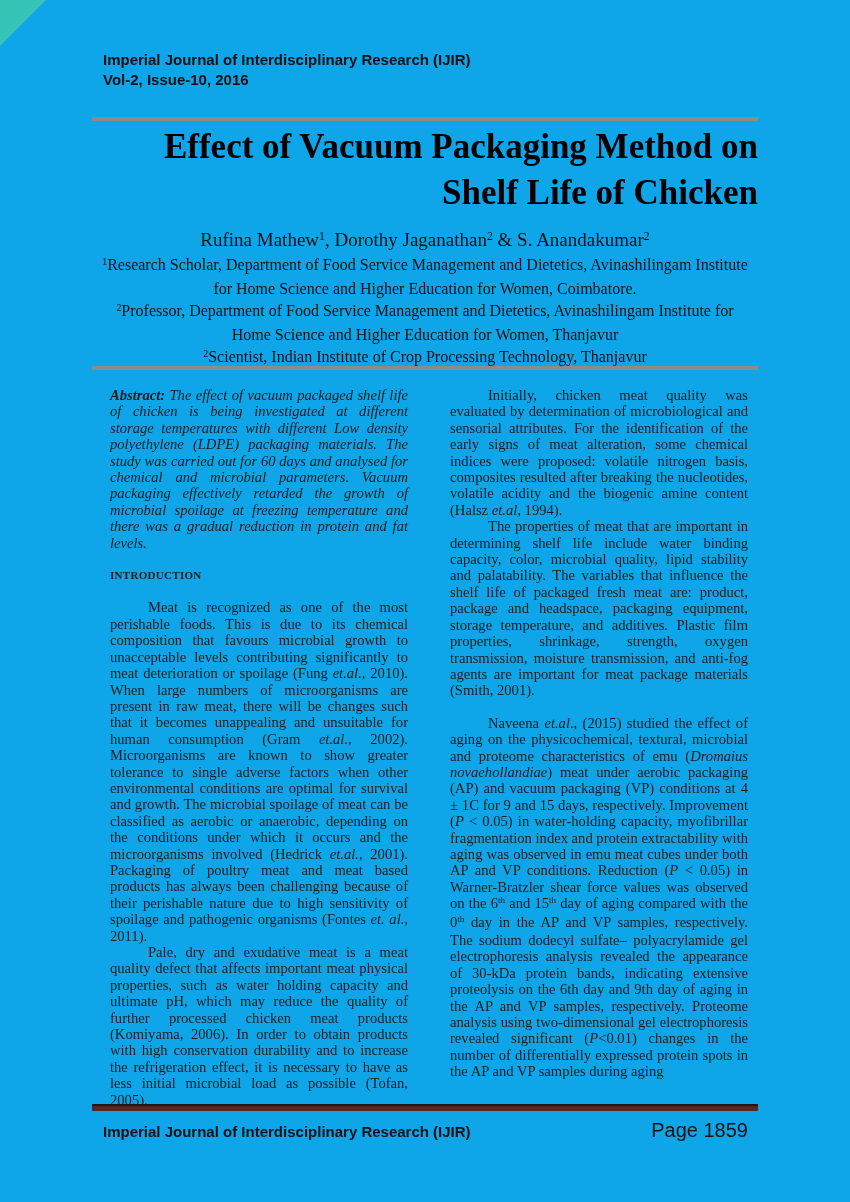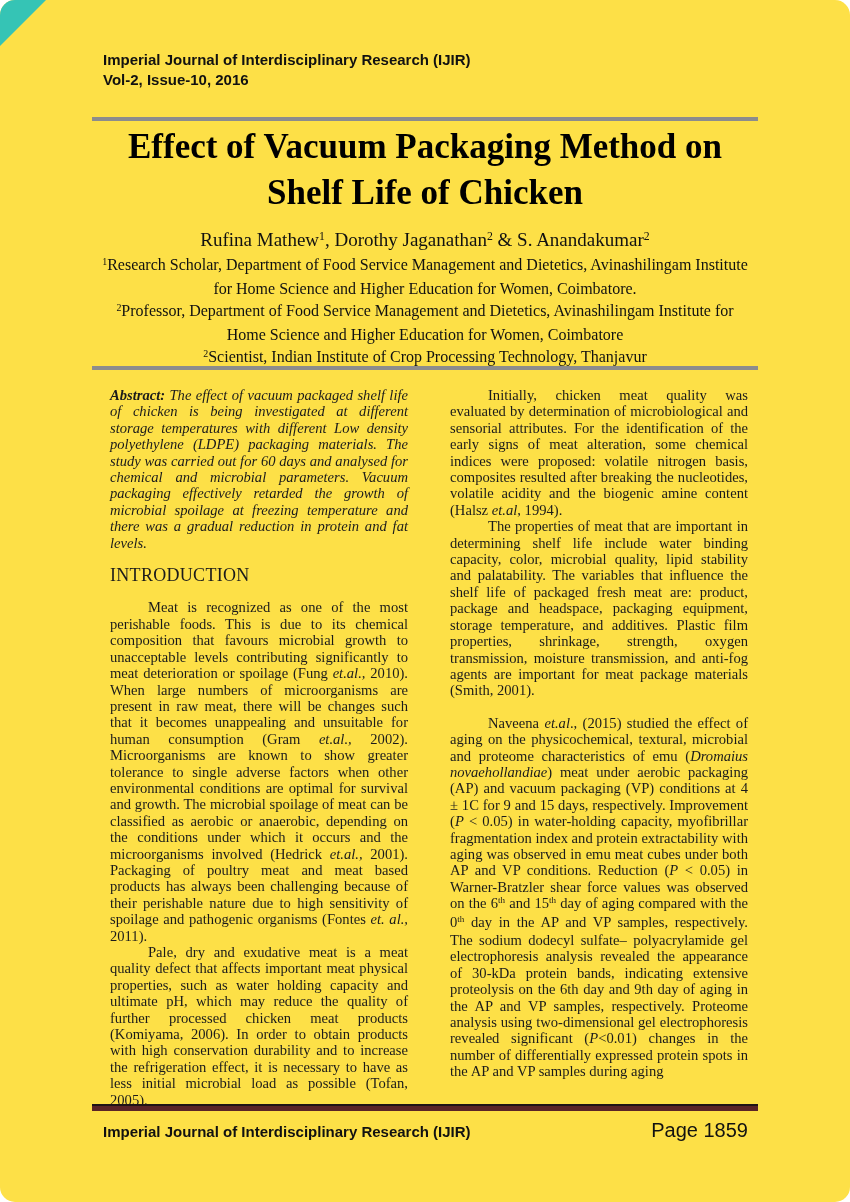--- a/index.html
+++ b/index.html
@@ -1,23 +1,22 @@
 <!DOCTYPE html>
 <html><head>
 <meta charset="utf-8">
 <style>
   html,body{margin:0;padding:0;background:#ffffff;}
   .page{
     position:relative;
     width:850px;height:1202px;
-    background:#fde047;
+    background:#0ea5e9;
     overflow:hidden;
     color:#1b1b1b;
     font-family:"Liberation Serif", serif;
-    border-radius:15px;
   }
   
   .corner{
     position:absolute;top:0;left:0;width:0;height:0;
     border-top:46px solid #35c4b5;
     border-right:46px solid transparent;
   }
   
   .jheader{
     position:absolute;left:103px;top:50px;width:600px;
@@ -26,21 +25,21 @@
   }
   .jheader .hline{white-space:nowrap;}
   .bold{font-weight:bold;}
   
   .rule{position:absolute;left:92px;width:666px;height:4px;background:#8c8c8c;}
   .rule1{top:117px;}
   .rule2{top:366px;}
   
   .title{
     position:absolute;left:92px;top:124px;width:666px;margin:0;
-    text-align:center;font-size:35px;line-height:46px;font-weight:bold;
+    text-align:right;font-size:35px;line-height:46px;font-weight:bold;
     font-family:"Liberation Serif", serif;color:#000;
   }
   
   .authors{
     position:absolute;left:92px;top:228px;width:666px;
     text-align:center;font-size:19px;line-height:24px;color:#111;
   }
   
   .affils{
     position:absolute;left:95px;top:254px;width:660px;
@@ -52,21 +51,21 @@
     position:absolute;top:387px;width:298px;
     font-size:14.6px;line-height:16.4px;
     text-align:justify;color:#1b1b1b;
   }
   .col-left{left:110px;}
   .col-right{left:450px;}
   .col p{margin:0;}
   .col p.indent{text-indent:38px;}
   .col p.gap-before{margin-top:16px;}
   .intro-heading{
-    margin:16px 0 16px 0;font-size:18px;font-weight:normal;
+    margin:16px 0 16px 0;font-size:11px;font-weight:bold;
     letter-spacing:0.3px;text-align:left;
   }
   
   .rs-n{}
   .rs-i{font-style:italic;}
   .rs-bi{font-weight:bold;font-style:italic;}
   .rs-sup{font-size:0.62em;position:relative;top:-0.55em;}
   .abstract{font-style:italic;}
   
   .footer-bar{
@@ -99,21 +98,21 @@
   </header>
 
   <div class="rule rule1"></div>
 
   <h1 class="title">Effect of Vacuum Packaging Method on Shelf Life of Chicken</h1>
 
   <div class="authors"><span class="rs-n">Rufina Mathew</span><span class="rs-sup">1</span><span class="rs-n">, Dorothy Jaganathan</span><span class="rs-sup">2</span><span class="rs-n"> &amp; S. Anandakumar</span><span class="rs-sup">2</span></div>
 
   <div class="affils">
     <p class="aff"><span class="rs-sup">1</span><span class="rs-n">Research Scholar, Department of Food Service Management and Dietetics, Avinashilingam Institute for Home Science and Higher Education for Women, Coimbatore.</span></p>
-    <p class="aff"><span class="rs-sup">2</span><span class="rs-n">Professor, Department of Food Service Management and Dietetics, Avinashilingam Institute for Home Science and Higher Education for Women, Coimbatore</span></p>
+    <p class="aff"><span class="rs-sup">2</span><span class="rs-n">Professor, Department of Food Service Management and Dietetics, Avinashilingam Institute for Home Science and Higher Education for Women, Thanjavur</span></p>
     <p class="aff"><span class="rs-sup">2</span><span class="rs-n">Scientist, Indian Institute of Crop Processing Technology, Thanjavur</span></p>
   </div>
 
   <div class="rule rule2"></div>
 
   <div class="col col-left">
     <p class="abstract"><span class="rs-bi">Abstract: </span><span class="rs-i">The effect of vacuum packaged shelf life of chicken is being investigated at different storage temperatures with different Low density polyethylene (LDPE) packaging materials. The study was carried out for 60 days and analysed for chemical and microbial parameters. Vacuum packaging effectively retarded the growth of microbial spoilage at freezing temperature and there was a gradual reduction in protein and fat levels.</span></p>
     <h2 class="intro-heading">INTRODUCTION</h2>
     <p class="indent"><span class="rs-n">Meat is recognized as one of the most perishable foods. This is due to its chemical composition that favours microbial growth to unacceptable levels contributing significantly to meat deterioration or spoilage (Fung </span><span class="rs-i">et.al.,</span><span class="rs-n"> 2010). When large numbers of microorganisms are present in raw meat, there will be changes such that it becomes unappealing and unsuitable for human consumption (Gram </span><span class="rs-i">et.al.,</span><span class="rs-n"> 2002). Microorganisms are known to show greater tolerance to single adverse factors when other environmental conditions are optimal for survival and growth. The microbial spoilage of meat can be classified as aerobic or anaerobic, depending on the conditions under which it occurs and the microorganisms involved (Hedrick </span><span class="rs-i">et.al.,</span><span class="rs-n"> 2001). Packaging of poultry meat and meat based products has always been challenging because of their perishable nature due to high sensitivity of spoilage and pathogenic organisms (Fontes </span><span class="rs-i">et. al.,</span><span class="rs-n"> 2011).</span></p>
     <p class="indent"><span class="rs-n">Pale, dry and exudative meat is a meat quality defect that affects important meat physical properties, such as water holding capacity and ultimate pH, which may reduce the quality of further processed chicken meat products (Komiyama, 2006). In order to obtain products with high conservation durability and to increase the refrigeration effect, it is necessary to have as less initial microbial load as possible (Tofan, 2005).</span></p>

